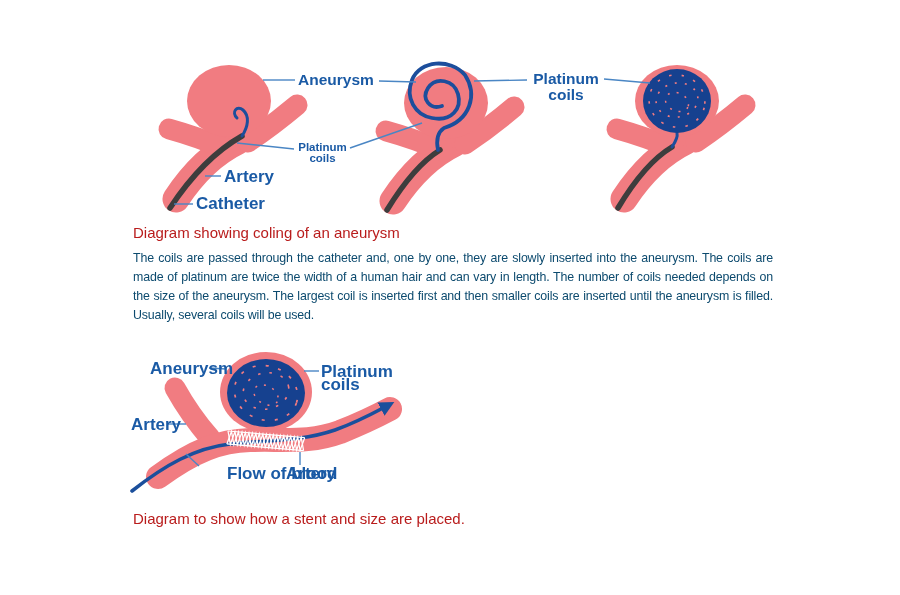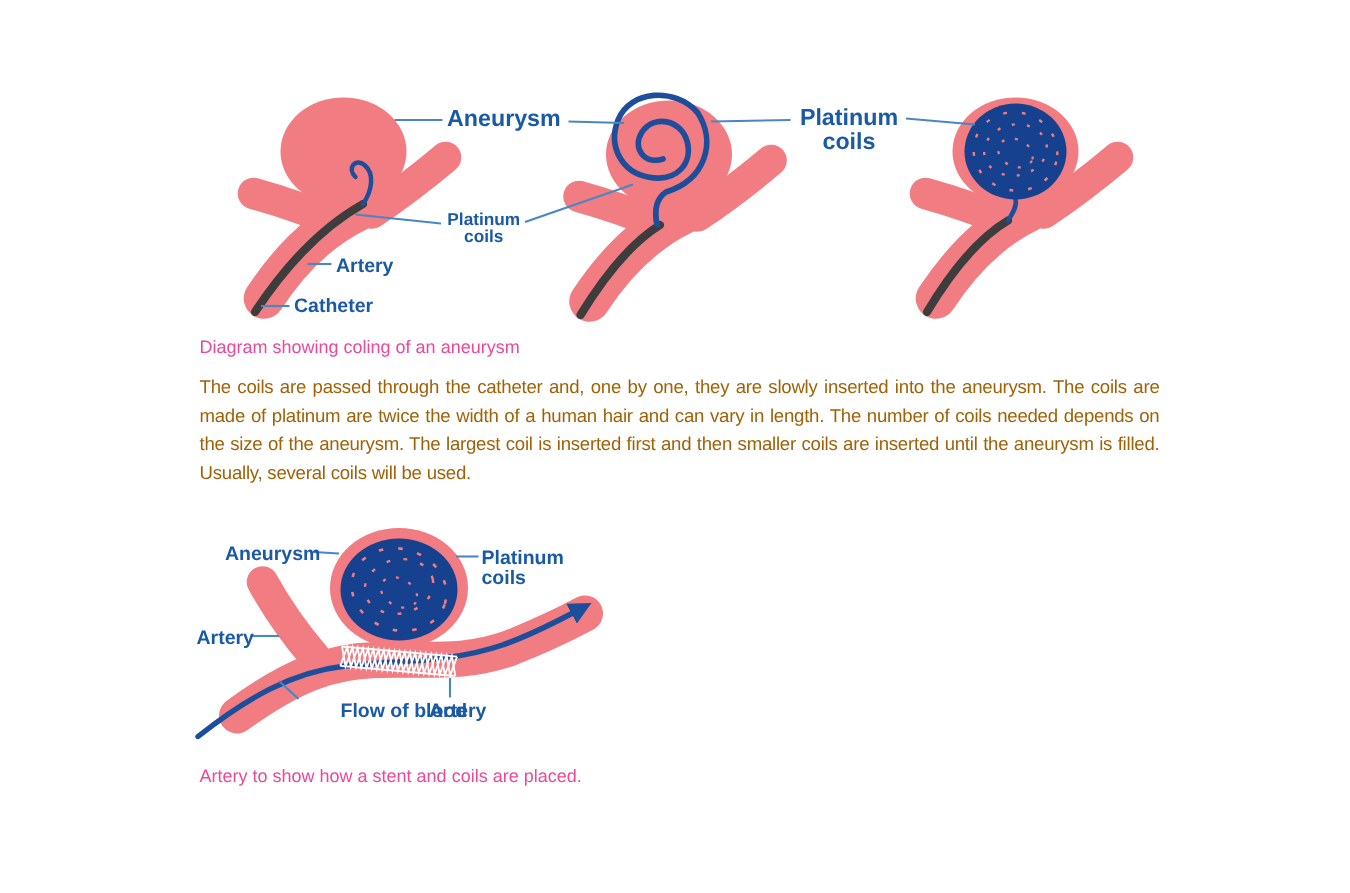--- a/index.html
+++ b/index.html
@@ -2,32 +2,32 @@
 <html><head>
 <meta charset="utf-8">
 <style>
   html,body{margin:0;padding:0;background:#fff;}
   .page{
     position:relative;width:900px;height:595px;background:#ffffff;overflow:hidden;
     font-family:"Liberation Sans",sans-serif;
   }
   .art{position:absolute;left:0;top:0;}
   .lbl{
-    position:absolute;color:#1A5AA5;font-weight:bold;font-size:13px;
+    position:absolute;color:#1A5AA5;font-weight:bold;font-size:17px;
     line-height:13px;white-space:nowrap;
   }
   .lbl.big{font-size:15.5px;line-height:16px;}
   .lbl.wrap{white-space:normal;text-align:center;}
   .lbl.small{font-size:11.5px;line-height:11px;}
   .lbl.leftwrap{white-space:normal;text-align:left;}
   .caption{
-    position:absolute;color:#ec4899;font-size:12px;font-weight:500;white-space:nowrap;
+    position:absolute;color:#b91c1c;font-size:15px;font-weight:500;white-space:nowrap;
   }
   .paragraph{
-    position:absolute;left:133px;top:249px;width:640px;color:#a16207;
+    position:absolute;left:133px;top:249px;width:640px;color:#0c4a6e;
     font-size:12.4px;font-weight:500;line-height:19px;text-align:justify;
     letter-spacing:-0.15px;
   }
 </style>
 </head>
 <body>
 
 <div class="page">
 
   <svg class="art" width="900" height="595" viewBox="0 0 900 595">
@@ -115,15 +115,15 @@
   <div class="lbl" style="left:150px;top:362px;">Aneurysm</div>
 
   <div class="lbl leftwrap" style="left:321px;top:365px;width:56px;">Platinum coils</div>
 
   <div class="lbl" style="left:131px;top:418px;">Artery</div>
 
   <div class="lbl" style="left:199px;top:467px;padding-left:28px;">Flow of blood</div>
 
   <div class="lbl" style="left:286px;top:467px;">Artery</div>
 
-  <div class="caption" style="left:133px;top:510px;">Artery to show how a stent and coils are placed.</div>
+  <div class="caption" style="left:133px;top:510px;">Diagram to show how a stent and size are placed.</div>
 
 </div>
 
 </body></html>

